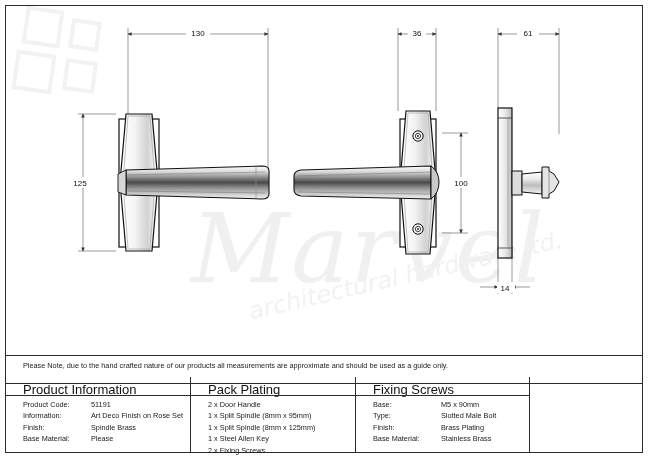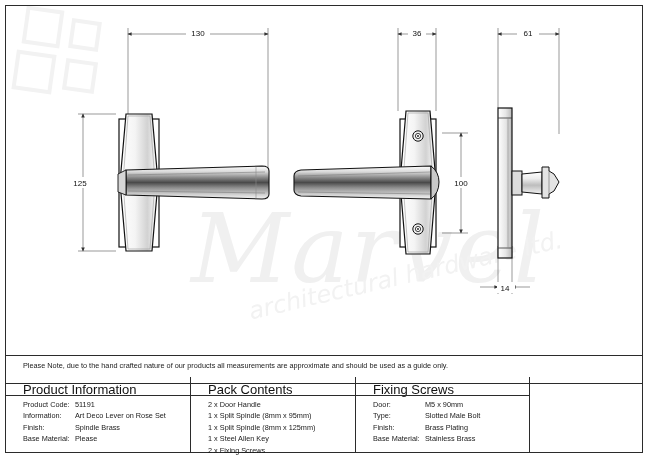--- a/index.html
+++ b/index.html
@@ -33,21 +33,21 @@
   .col.b{border-right:1px solid #2b2b2b;}
   .c1{left:0;width:185px;}
   .c2{left:185px;width:165px;}
   .c3{left:350px;width:174px;}
   .c4{left:524px;width:112px;}
   .colhead{position:absolute;left:17px;top:5px;font-size:13px;color:#111;white-space:nowrap;}
   .headrule{position:absolute;left:0;top:18px;width:100%;height:0;border-top:1px solid #2b2b2b;}
   .rows{position:absolute;left:17px;top:23px;}
   .row{position:relative;height:11.4px;white-space:nowrap;font-size:7.3px;color:#1a1a1a;}
   .k{position:absolute;left:0;top:0;}
-  .v{position:absolute;left:52px;top:0;}
+  .v{position:absolute;left:68px;top:0;}
   .plain{position:absolute;left:0;top:0;}
 </style>
 </head>
 <body>
 
 <div id="sheet">
 
   <div id="drawing">
 
     <div class="wm" id="wm-script">Marvel</div>
@@ -199,35 +199,35 @@
     <div class="col c1 b">
       <div class="colhead">Product Information</div>
       <div class="headrule"></div>
       <div class="rows">
         <div class="row">
           <span class="k">Product Code:</span>
           <span class="v">51191</span>
         </div>
         <div class="row">
           <span class="k">Information:</span>
-          <span class="v">Art Deco Lever on Rose Set</span>
+          <span class="v">Art Deco Finish on Rose Set</span>
         </div>
         <div class="row">
           <span class="k">Finish:</span>
           <span class="v">Spindle Brass</span>
         </div>
         <div class="row">
           <span class="k">Base Material:</span>
           <span class="v">Please</span>
         </div>
       </div>
     </div>
 
     <div class="col c2 b">
-      <div class="colhead">Pack Contents</div>
+      <div class="colhead">Pack Plating</div>
       <div class="headrule"></div>
       <div class="rows">
         <div class="row">
             <span class="plain">2 x Door Handle</span>
           </div>
         <div class="row">
             <span class="plain">1 x Split Spindle (8mm x 95mm)</span>
           </div>
         <div class="row">
             <span class="plain">1 x Split Spindle (8mm x 125mm)</span>
@@ -239,21 +239,21 @@
             <span class="plain">2 x Fixing Screws</span>
           </div>
       </div>
     </div>
 
     <div class="col c3 b">
       <div class="colhead">Fixing Screws</div>
       <div class="headrule"></div>
       <div class="rows">
         <div class="row">
-          <span class="k">Door:</span>
+          <span class="k">Base:</span>
           <span class="v">M5 x 90mm</span>
         </div>
         <div class="row">
           <span class="k">Type:</span>
           <span class="v">Slotted Male Bolt</span>
         </div>
         <div class="row">
           <span class="k">Finish:</span>
           <span class="v">Brass Plating</span>
         </div>

